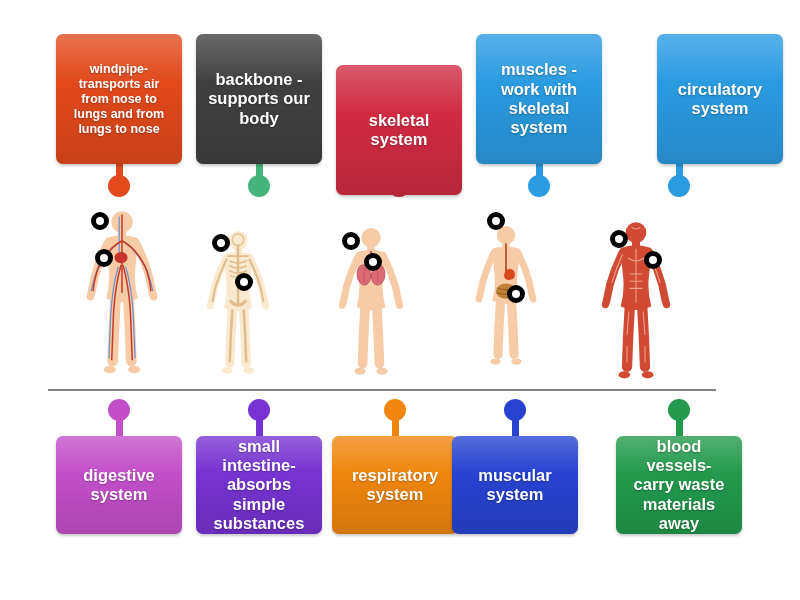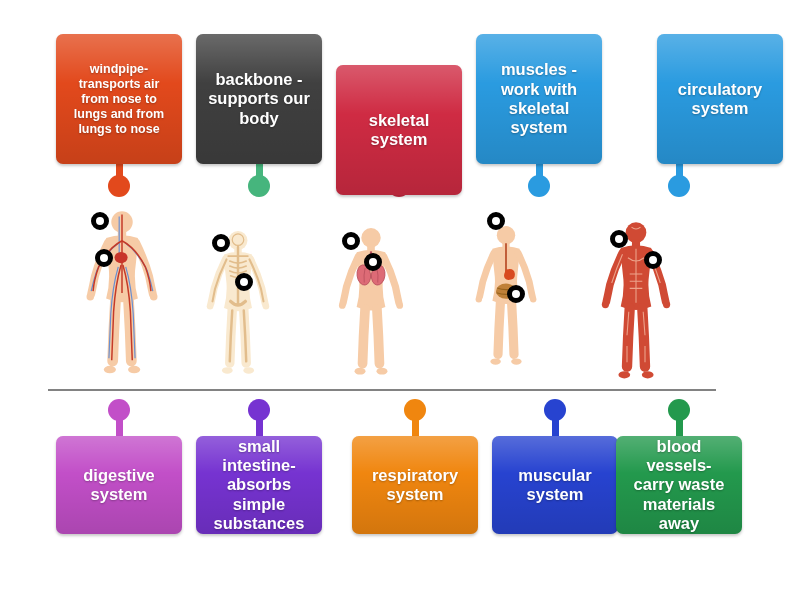--- a/index.html
+++ b/index.html
@@ -262,29 +262,29 @@
   </div>
 
   <div class="card-wrap bottom" style="left:196px">
     <div class="stem" style="background-color: rgb(118, 51, 209);"></div>
     <div class="knob" style="background-color: rgb(118, 51, 209);"></div>
     <div class="card" style="background-color: rgb(118, 51, 209);">
       <span class="card-text">small intestine- absorbs simple substances</span>
     </div>
   </div>
 
-  <div class="card-wrap bottom" style="left:352px">
+  <div class="card-wrap bottom" style="left:332px">
     <div class="stem" style="background-color: rgb(240, 134, 15);"></div>
     <div class="knob" style="background-color: rgb(240, 134, 15);"></div>
     <div class="card" style="background-color: rgb(240, 134, 15);">
       <span class="card-text">respiratory system</span>
     </div>
   </div>
 
-  <div class="card-wrap bottom" style="left:492px">
+  <div class="card-wrap bottom" style="left:452px">
     <div class="stem" style="background-color: rgb(39, 67, 208);"></div>
     <div class="knob" style="background-color: rgb(39, 67, 208);"></div>
     <div class="card" style="background-color: rgb(39, 67, 208);">
       <span class="card-text">muscular system</span>
     </div>
   </div>
 
   <div class="card-wrap bottom" style="left:616px">
     <div class="stem" style="background-color: rgb(35, 153, 77);"></div>
     <div class="knob" style="background-color: rgb(35, 153, 77);"></div>

